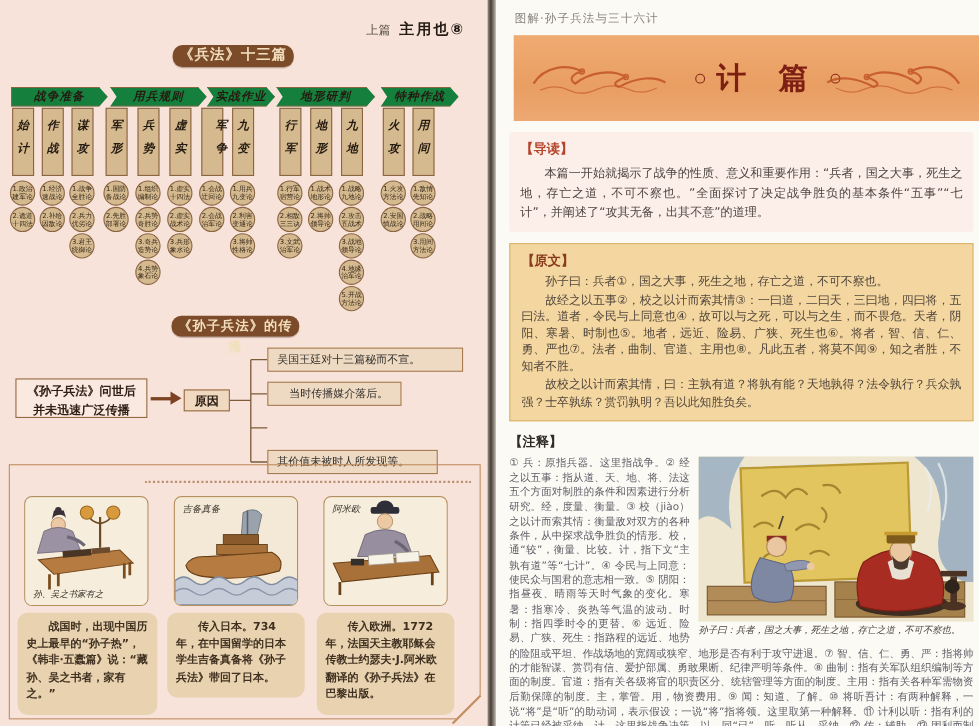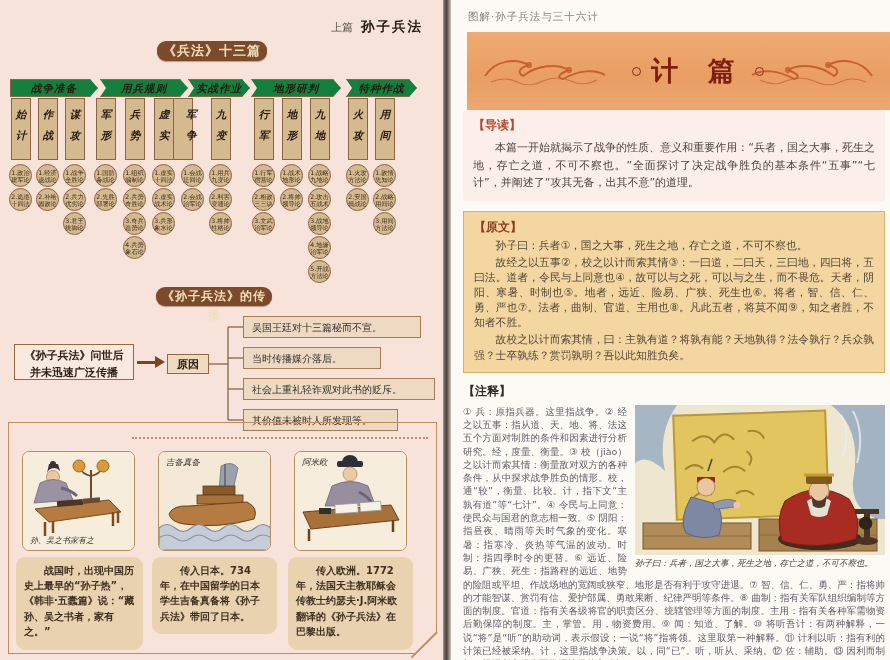--- a/index.html
+++ b/index.html
@@ -28,21 +28,21 @@
 
   .subject-box{position:absolute;left:14px;top:344px;width:120px;height:36px;border:1.3px solid #96683f;
     font-size:11px;font-weight:bold;color:#2e2014;text-align:center;line-height:17px;padding-top:2px;box-sizing:border-box;background:rgba(255,250,245,.25);}
   .arrow-line{position:absolute;left:137px;top:361px;width:19px;height:3px;background:#7c4322;}
   .arrow-head{position:absolute;left:155px;top:356px;width:0;height:0;border-top:6.5px solid transparent;border-bottom:6.5px solid transparent;border-left:10px solid #7c4322;}
   .cause-box{position:absolute;left:167px;top:354px;width:42px;height:20px;border:1.3px solid #96683f;background:#efd9c0;
     font-size:11px;font-weight:bold;color:#2e2014;text-align:center;line-height:19px;box-sizing:border-box;}
   .connector{position:absolute;left:208px;top:312px;}
   .reason{position:absolute;left:243px;height:22px;border:1px solid #a87c52;background:#eed9c2;font-size:10px;color:#33302c;
     line-height:21px;padding-left:8px;box-sizing:border-box;white-space:nowrap;overflow:hidden;}
-  .r0{top:316px;width:178px;} .r1{top:347px;width:138px;} .r2{top:378px;width:192px;} .r3{top:409px;width:155px;}
+  .r0{top:316px;width:178px;} .r1{top:347px;width:122px;text-align:center;} .r2{top:378px;width:192px;} .r3{top:409px;width:155px;}
 
   .bc{position:absolute;left:8px;top:422px;width:427px;height:230px;border:1.5px solid #c28c60;}
   .bc-mask{position:absolute;right:-3px;bottom:-3px;width:24px;height:24px;background:#f8e3da;}
   .bc-diag{position:absolute;right:-6px;bottom:8px;width:36px;height:1.5px;background:#c28c60;transform:rotate(-45deg);}
   .wr-head{position:absolute;left:16px;top:428px;width:112px;height:21px;border:1.5px solid #a87a50;
     font-size:11.5px;font-weight:bold;color:#241a10;text-align:center;line-height:20px;box-sizing:border-box;}
   .wr-dotted{position:absolute;left:132px;top:437px;width:296px;border-top:2px dotted #bb9274;}
 
   .card{position:absolute;top:451px;width:111px;height:98px;background:#f7eddc;border:1.4px solid #b5905f;border-radius:7px;overflow:hidden;}
   .c1{left:22px;} .c2{left:158px;} .c3{left:294px;}
@@ -60,42 +60,42 @@
   
   .page-right{position:relative;flex:1;background:#fcfaf4;overflow:hidden;padding:0 5px 0 12px;box-sizing:border-box;}
   .rp-head{margin:10px 0 0 5px;font-size:10.5px;color:#87837d;letter-spacing:1px;}
   .rp-banner{position:relative;margin:8px -5px 0 4px;height:78px;background:linear-gradient(180deg,#f0ab72 0%,#e99e62 60%,#eda873 100%);
     display:flex;align-items:center;justify-content:center;padding-left:39px;}
   .rp-title{font-size:27px;font-weight:bold;color:#7e1f14;letter-spacing:10px;margin:0 10px;white-space:pre;}
   .ring{display:inline-block;width:7px;height:7px;border:1.6px solid #8a2a1a;border-radius:50%;background:transparent;}
   .orn{position:absolute;top:20px;width:128px;height:38px;opacity:.8;}
   .orn-l{left:14px;} .orn-r{right:14px;transform:scaleX(-1);}
 
-  .daodu{background:#fcefe9;border-radius:3px;padding:7px 10px 9px 10px;}
+  .daodu{margin-top:10px;background:#fcefe9;border-radius:3px;padding:7px 10px 9px 10px;}
   .blk-label{font-size:12px;font-weight:bold;}
   .red{color:#b5442c;} .maroon{color:#8a3a1e;} .darklab{color:#2f2b28;}
   .daodu-text{margin:5px 0 0 0;font-size:11px;line-height:1.6;color:#4c4440;text-indent:2em;text-align:justify;}
 
   .yuanwen{margin-top:10px;background:#f4d7a0;border:1px solid #d9b26c;padding:7px 10px 9px 10px;}
   .yuanwen p{margin:2px 0 0 0;font-size:10.8px;line-height:1.4;color:#51463c;text-indent:2em;text-align:justify;}
 
   .zhushi{margin-top:10px;}
   .zhushi-body{margin-top:5px;font-size:9.5px;line-height:1.4;color:#5d5d66;text-align:justify;}
   .note-illus{float:right;width:250px;margin:0 0 4px 8px;}
   .note-illus svg{display:block;width:250px;height:150px;background:#efe6cf;}
   .illus-caption{margin-top:3px;font-size:8.5px;font-style:italic;color:#4a443c;line-height:1.3;}
 </style>
 </head>
 <body>
 
 <div id="spread">
 
   <div class="page-left">
     <div class="lp-head">
-      <span class="lp-part">上篇</span><span class="lp-book">孙子兵法</span>
+      <span class="lp-part">上篇</span><span class="lp-book">主用也⑧</span>
     </div>
 
     <div class="badge badge1">《兵法》十三篇</div>
     <div id="flowchart">
         <div class="fc-banner first" style="left: 10px; width: 88px;">战争准备</div>
         <div class="fc-bar" style="left: 11px;">始计</div>
         <div class="fc-circle" style="left: 9px; top: 164px;">
           <span>1.政治</span>
           <span>建军论</span>
         </div>
@@ -159,21 +159,21 @@
         </div>
         <div class="fc-circle" style="left: 152px; top: 188px;">
           <span>2.虚实</span>
           <span>战术论</span>
         </div>
         <div class="fc-circle" style="left: 152px; top: 212px;">
           <span>3.兵形</span>
           <span>象水论</span>
         </div>
         <div class="fc-banner" style="left: 188px; width: 62px;">实战作业</div>
-        <div class="fc-bar" style="left: 173px; padding-left: 12px;">军争</div>
+        <div class="fc-bar" style="left: 183px; padding-left: 12px;">军争</div>
         <div class="fc-circle" style="left: 181px; top: 164px;">
           <span>1.会战</span>
           <span>迂回论</span>
         </div>
         <div class="fc-circle" style="left: 181px; top: 188px;">
           <span>2.会战</span>
           <span>治军论</span>
         </div>
         <div class="fc-bar" style="left: 211px;">九变</div>
         <div class="fc-circle" style="left: 209px; top: 164px;">
@@ -270,21 +270,20 @@
         <line x1="1" y1="52" x2="20" y2="52"></line>
         <line x1="20" y1="15" x2="20" y2="108"></line>
         <line x1="20" y1="15" x2="35" y2="15"></line>
         <line x1="20" y1="46" x2="35" y2="46"></line>
         <line x1="20" y1="77" x2="35" y2="77"></line>
         <line x1="20" y1="108" x2="35" y2="108"></line>
       </g>
     </svg>
     <div class="reason r0">吴国王廷对十三篇秘而不宣。</div>
     <div class="reason r1">当时传播媒介落后。</div>
-    <div class="reason r2">社会上重礼轻诈观对此书的贬斥。</div>
     <div class="reason r3">其价值未被时人所发现等。</div>
 
     <div class="bc">
       <div class="bc-mask"></div>
       <div class="bc-diag"></div>
     </div>
     <div class="wr-dotted"></div>
 
     <div class="card c1">
       <svg viewBox="0 0 111 98">

